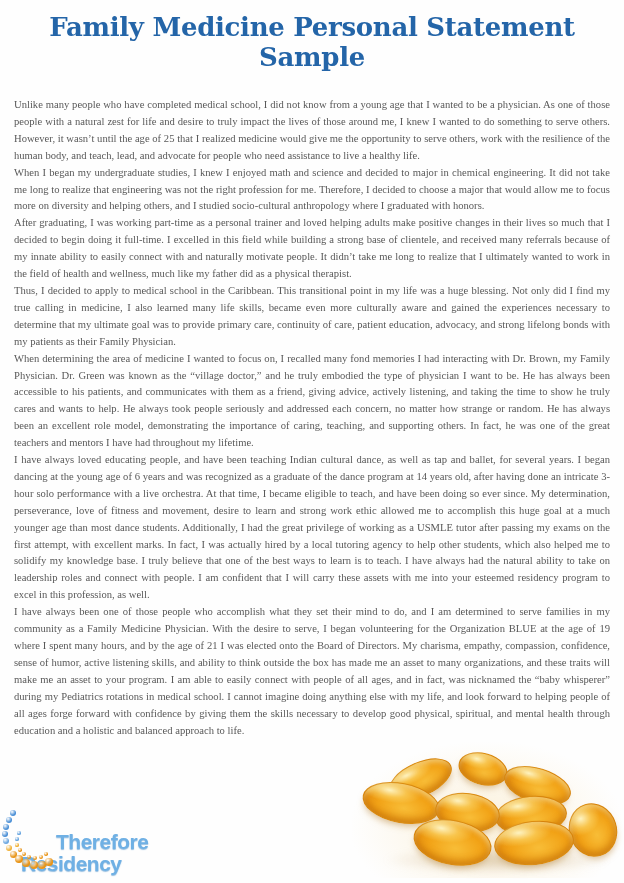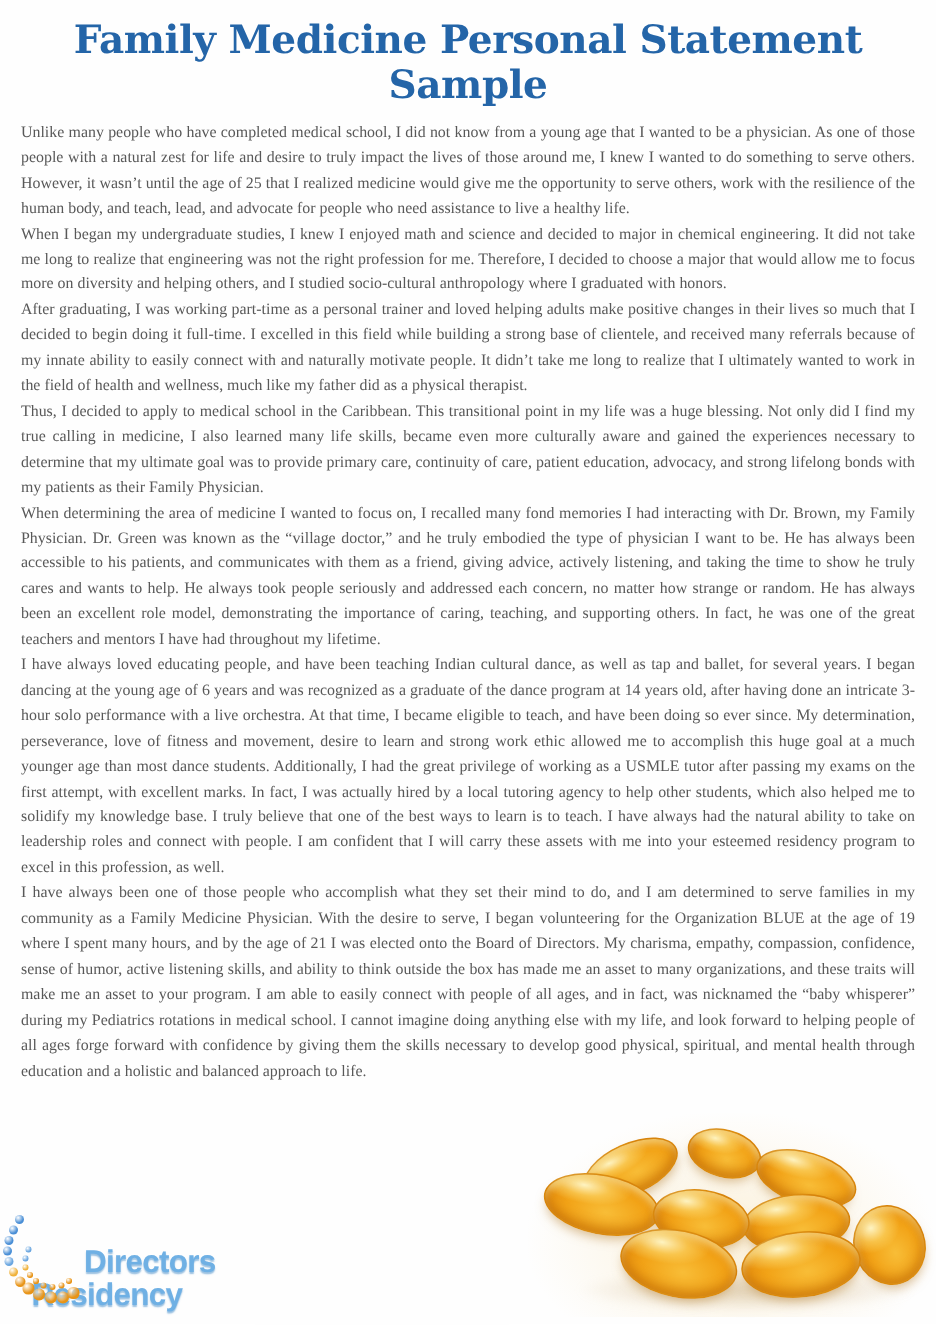--- a/index.html
+++ b/index.html
@@ -23,21 +23,21 @@
     margin:13px 16px 0 16px;
     text-align:right;
     font-family:"Liberation Serif", serif;
     font-style:italic;
     font-weight:bold;
     font-size:11.5px;
     line-height:19px;
     color:#3d3d3d;
   }
   .essay{
-    margin:9px 14px 0 14px;
+    margin:25px 14px 0 14px;
     text-align:justify;
     font-size:10.6px;
     line-height:16.9px;
     color:#585858;
   }
   .essay p{margin:0;padding:0;}
   
   .capsule-glow{
     position:absolute;left:352px;top:742px;width:270px;height:136px;
     background:radial-gradient(ellipse at 50% 62%, rgba(250,236,206,.75), rgba(250,236,206,0) 72%);
@@ -113,21 +113,21 @@
     <div class="pill p6"></div>
     <div class="pill p7"></div>
     <div class="pill p5"></div>
     <div class="pill p8"></div>
     <div class="pill p9"></div>
   </div>
 
   <div class="logo">
     <div id="swirl"></div>
     <div class="logo-line l1">Residency</div>
-    <div class="logo-line l2">Directors</div>
+    <div class="logo-line l2">Therefore</div>
   </div>
 
 <div class="dot" style="left: 9.7px; top: 809.7px; width: 6.6px; height: 6.6px; background: radial-gradient(circle at 35% 30%, rgba(255, 255, 255, 0.55), rgb(74, 143, 214) 60%);"></div>
     <div class="dot" style="left: 5.8px; top: 816.8px; width: 6.4px; height: 6.4px; background: radial-gradient(circle at 35% 30%, rgba(255, 255, 255, 0.55), rgb(74, 143, 214) 60%);"></div>
     <div class="dot" style="left: 2.8px; top: 823.8px; width: 6.4px; height: 6.4px; background: radial-gradient(circle at 35% 30%, rgba(255, 255, 255, 0.55), rgb(74, 143, 214) 60%);"></div>
     <div class="dot" style="left: 1.8px; top: 830.8px; width: 6.4px; height: 6.4px; background: radial-gradient(circle at 35% 30%, rgba(255, 255, 255, 0.55), rgb(74, 143, 214) 60%);"></div>
     <div class="dot" style="left: 2.8px; top: 837.8px; width: 6.4px; height: 6.4px; background: radial-gradient(circle at 35% 30%, rgba(255, 255, 255, 0.55), rgb(106, 166, 224) 60%);"></div>
     <div class="dot" style="left: 5.7px; top: 844.7px; width: 6.6px; height: 6.6px; background: radial-gradient(circle at 35% 30%, rgba(255, 255, 255, 0.55), rgb(240, 178, 58) 60%);"></div>
     <div class="dot" style="left: 9.5px; top: 850.5px; width: 7px; height: 7px; background: radial-gradient(circle at 35% 30%, rgba(255, 255, 255, 0.55), rgb(232, 148, 23) 60%);"></div>
     <div class="dot" style="left: 15.3px; top: 855.3px; width: 7.4px; height: 7.4px; background: radial-gradient(circle at 35% 30%, rgba(255, 255, 255, 0.55), rgb(232, 148, 23) 60%);"></div>

